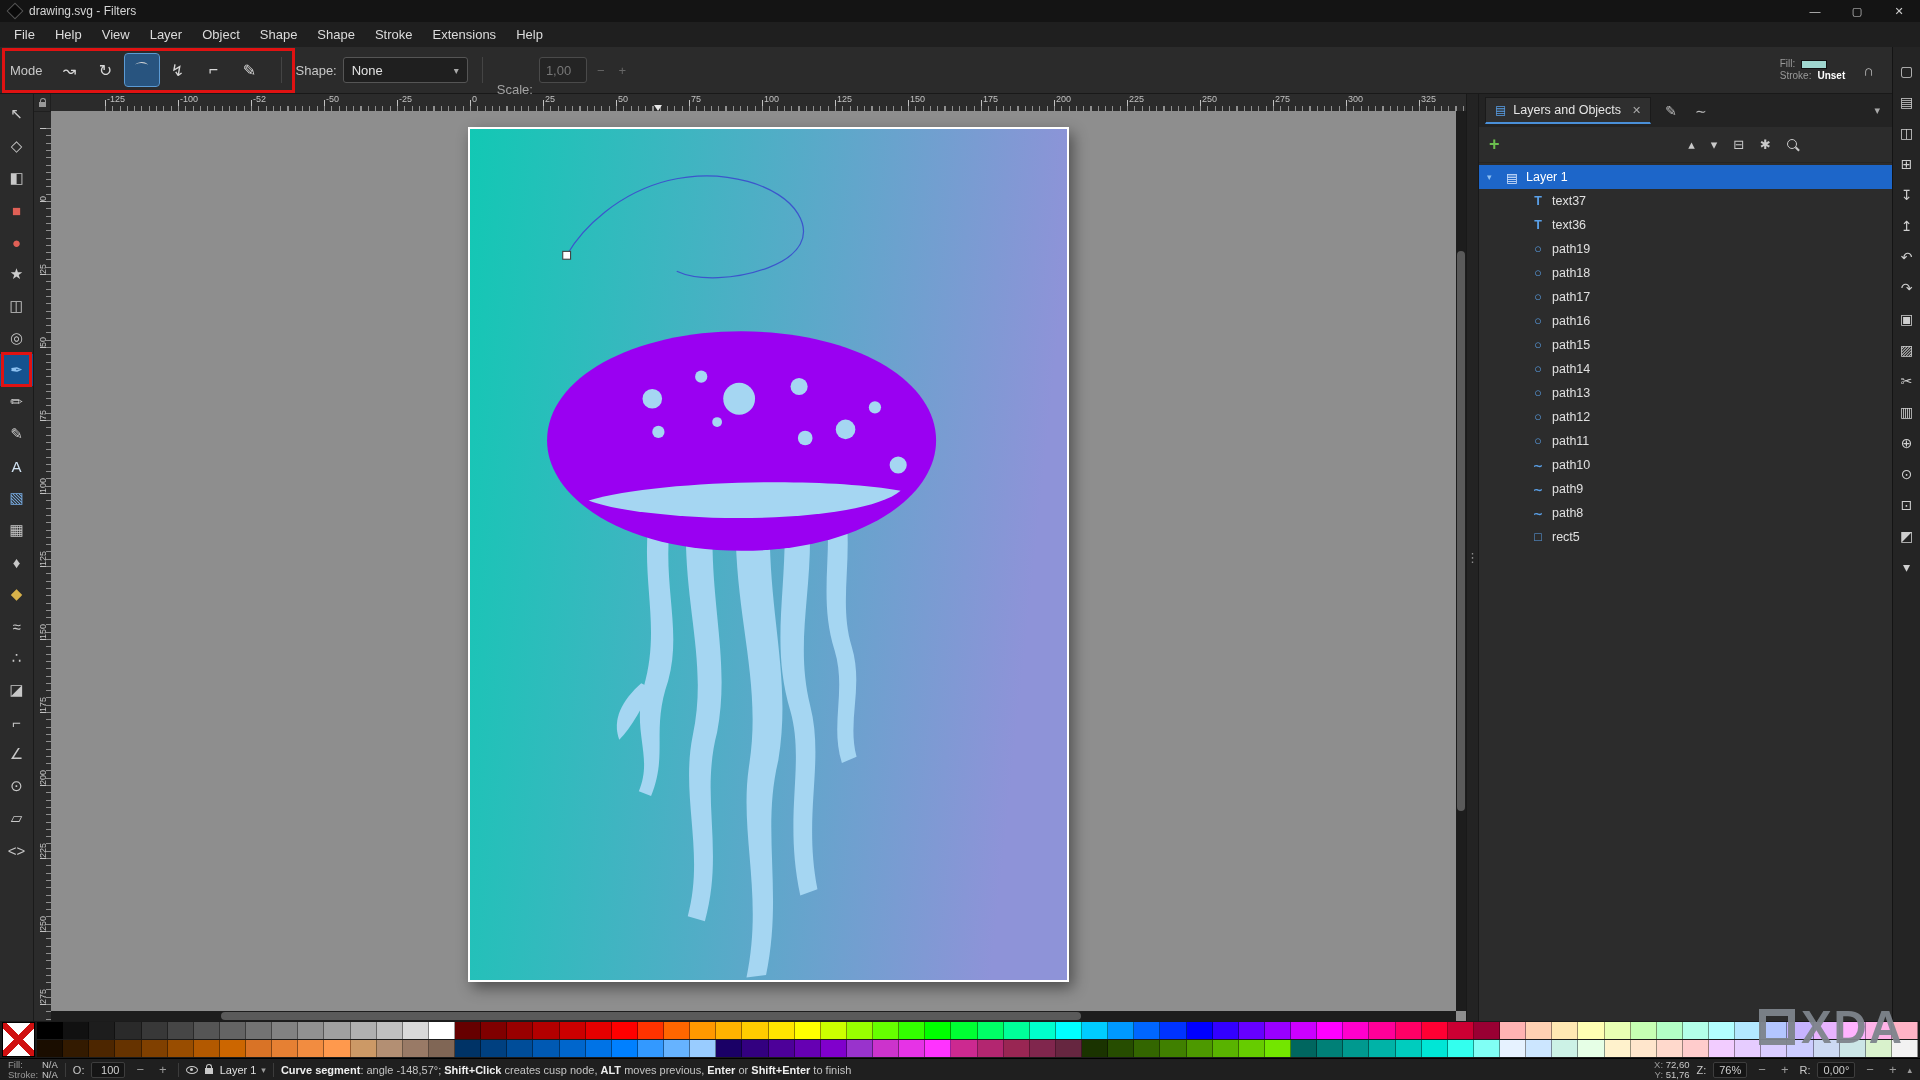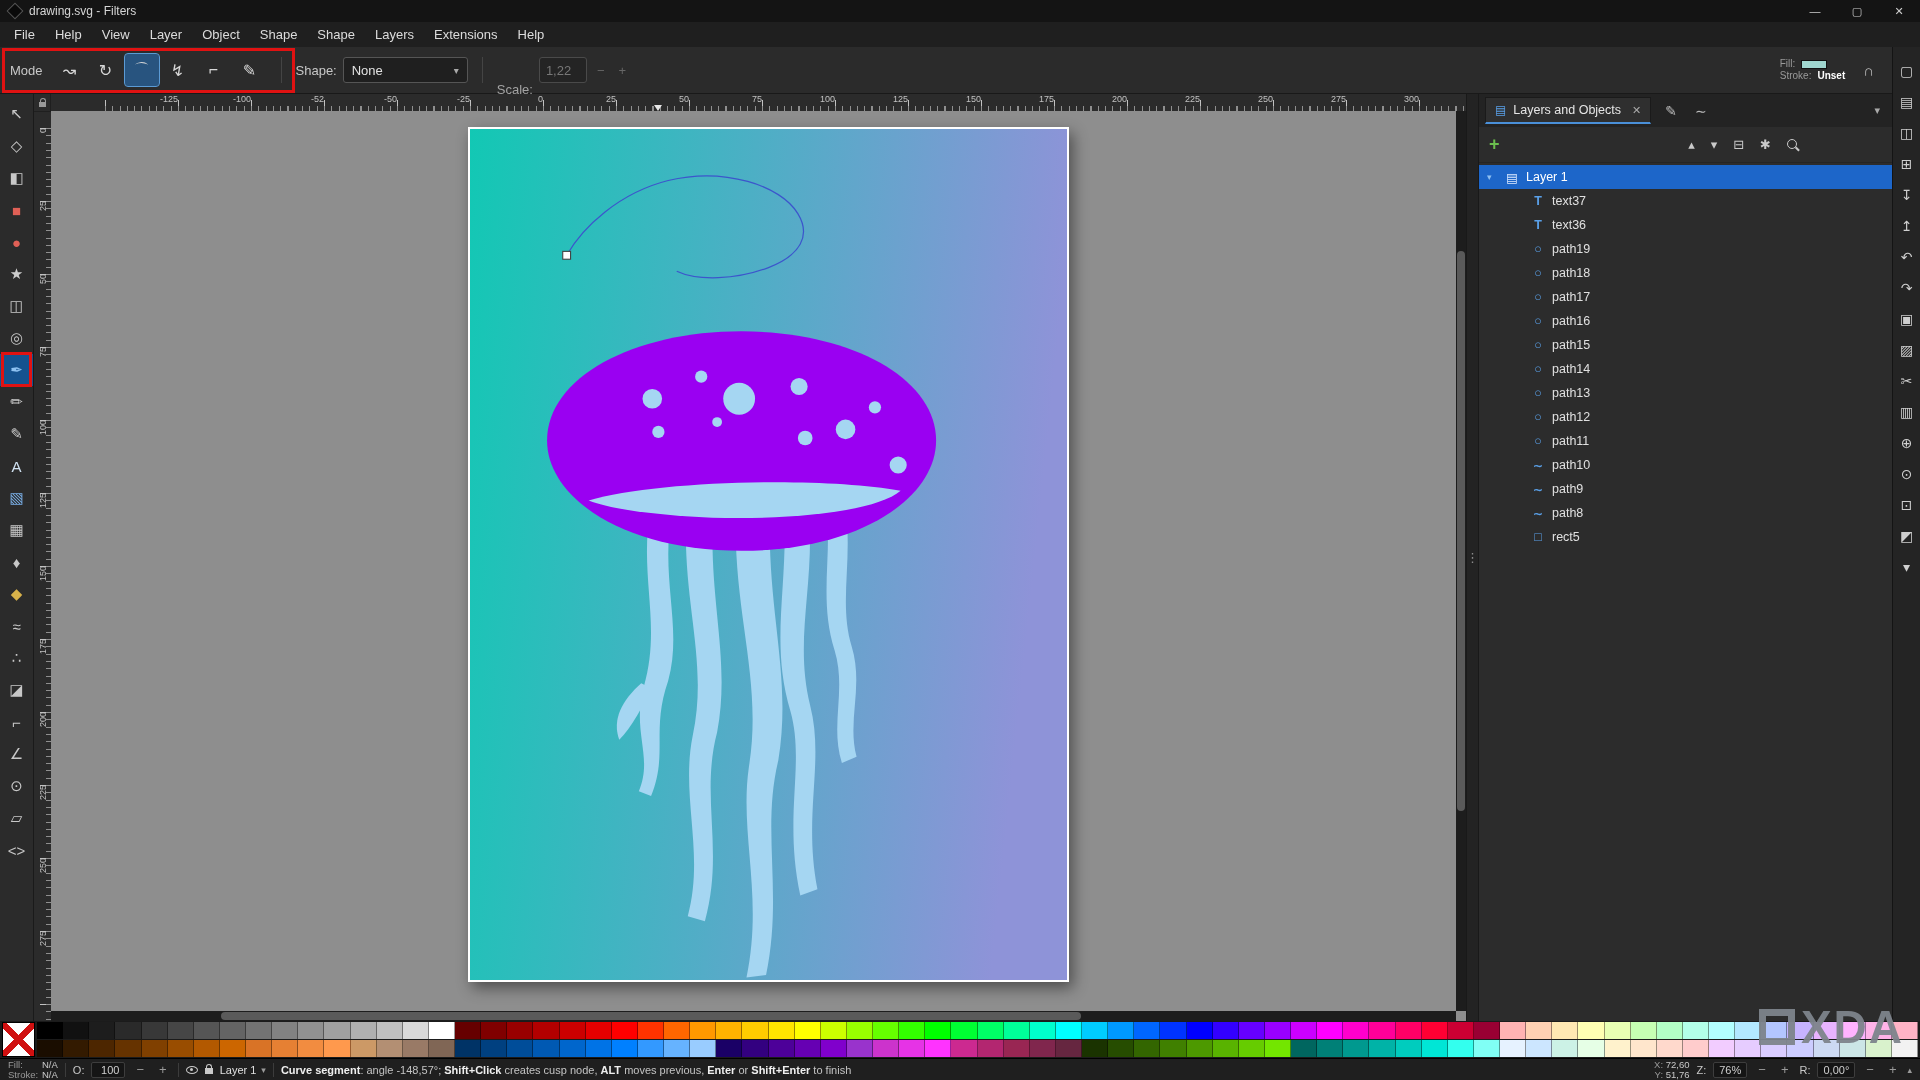--- a/index.html
+++ b/index.html
@@ -56,21 +56,21 @@
 
   
   .main-row { flex:1; display:flex; min-height:0; }
 
   .toolbox { width:34px; background:#2b2b2b; border-right:1px solid #1a1a1a; padding-top:4px;
     display:flex; flex-direction:column; flex:none; }
   .tool { height:32px; display:flex; align-items:center; justify-content:center; }
   .tool .glyph { font-size:15px; color:var(--c,#c8c8c8); }
   .tool.active { background:#15528f; }
 
-  .canvas-block { flex:1; display:flex; flex-direction:column; min-width:0; position:relative;text-align:right; }
+  .canvas-block { flex:1; display:flex; flex-direction:column; min-width:0; position:relative; }
   .ruler-row { height:17px; display:flex; flex:none; position:relative; }
   .corner { width:17px; height:17px; background:#2b2b2b; border-right:1px solid #1f1f1f; flex:none;
     display:flex; align-items:center; justify-content:center; }
   .lock { width:7px; height:5px; background:#9a9a9a; position:relative; margin-top:3px; }
   .lock::before { content:""; position:absolute; top:-4px; left:1px; width:4px; height:4px;
     border:1px solid #9a9a9a; border-bottom:none; border-radius:3px 3px 0 0; }
   .hruler { flex:1; background:#2b2b2b; display:flex; padding-left:54px; overflow:hidden; position:relative;
     background-image:
       repeating-linear-gradient(to right,#8f8f8f 0 1px,transparent 1px 7.3px),
       repeating-linear-gradient(to right,#c2c2c2 0 1px,transparent 1px 73px);
@@ -197,21 +197,21 @@
 </div>
 
 <div class="menubar">
     <button class="menu-item"><span>File</span></button>
     <button class="menu-item"><span>Help</span></button>
     <button class="menu-item"><span>View</span></button>
     <button class="menu-item"><span>Layer</span></button>
     <button class="menu-item"><span>Object</span></button>
     <button class="menu-item"><span>Shape</span></button>
     <button class="menu-item"><span>Shape</span></button>
-    <button class="menu-item"><span>Layers</span></button>
+    <button class="menu-item"><span>Stroke</span></button>
     <button class="menu-item"><span>Extensions</span></button>
     <button class="menu-item"><span>Help</span></button>
   </div>
 
 <div class="middle">
   <div class="left-col">
 
     <div class="toolbar">
       <span class="lbl">Mode</span>
       <div class="mode-group">
@@ -236,21 +236,21 @@
         </div>
       <span class="sep"></span>
       <span class="lbl">Shape:</span>
       <div class="dropdown">
         <span>None</span>
         <span class="chev">▾</span>
       </div>
       <span class="sep"></span>
       <span class="lbl dim">Scale:</span>
       <div class="spin disabled">
-          <span>1,22</span>
+          <span>1,00</span>
         </div>
       <button class="mini dim">−</button>
       <button class="mini dim">+</button>
       <div class="toolbar-right">
         <div class="style-ind">
           <div class="row">
             <span class="k">Fill:</span>
             <span class="swatch-ind"></span>
           </div>
           <div class="row">

